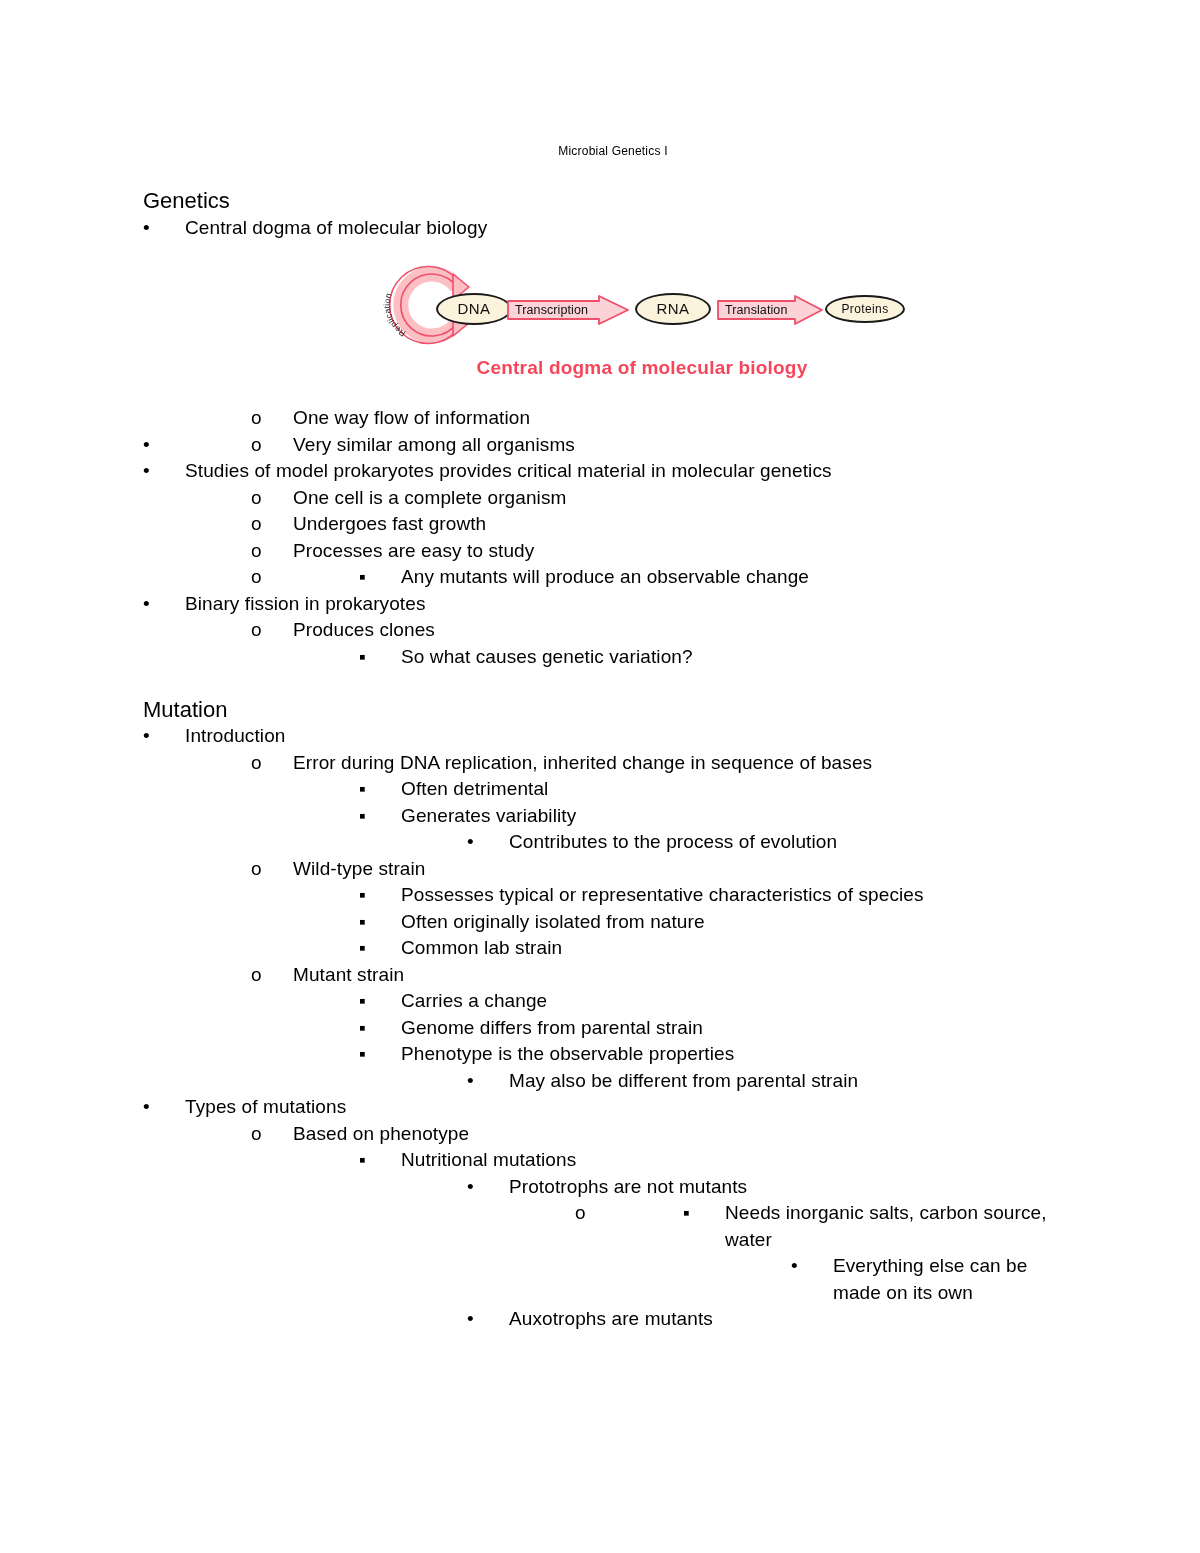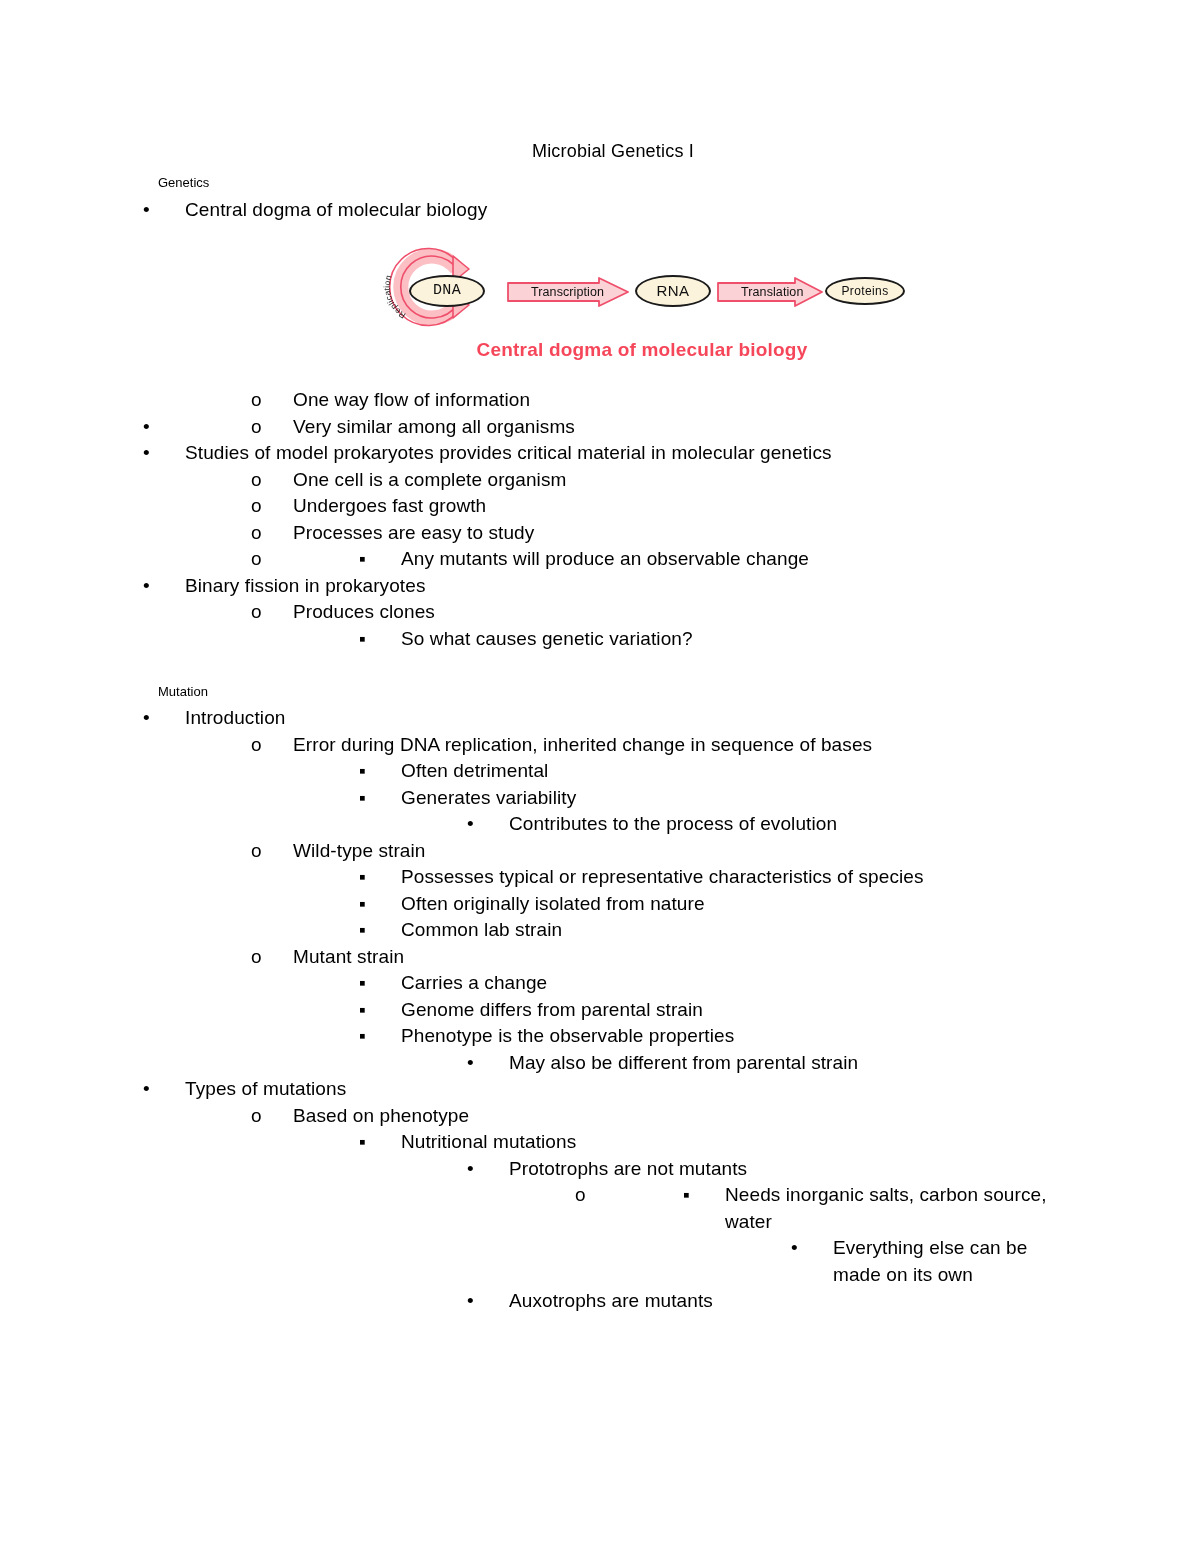--- a/index.html
+++ b/index.html
@@ -20,30 +20,30 @@
     overflow: hidden;
   }
   .doc {
     position: absolute;
     left: 143px;
     top: 138px;
     width: 920px;
   }
   .doc-title {
     text-align: center;
-    font-size: 18px;
+    font-size: 12px;
     line-height: 26px;
     margin-left: 20px;
-    margin-bottom: 6px;
+    margin-bottom: 24px;
     letter-spacing: 0.2px;
   }
   .section-head {
-    font-size: 13px;
+    font-size: 22px;
     line-height: 26.5px;
-    margin-left: 15px;
+    margin-left: 0;
   }
   .spacer-line {
     height: 26.5px;
   }
   ul.outline {
     list-style: none;
     margin: 0;
     padding: 0;
   }
   li.node {
@@ -107,33 +107,33 @@
     border: 2.5px solid #1a1a1a;
     border-radius: 50%;
     display: flex;
     align-items: center;
     justify-content: center;
     font-size: 15px;
     color: #101010;
     letter-spacing: 0.4px;
     box-sizing: border-box;
   }
-  .oval-dna     { left: 32px;  top: 34px; width: 76px;  height: 32px; font-family: Liberation Mono, monospace; }
+  .oval-dna     { left: 59px;  top: 34px; width: 76px;  height: 32px; }
   .oval-rna     { left: 258px; top: 34px; width: 76px;  height: 32px; }
   .oval-protein { left: 448px; top: 36px; width: 80px;  height: 28px; font-size: 12px; }
 
   .blockarrow {
     position: absolute;
     height: 30px;
   }
   .ba-transcription { left: 130px; top: 36px; width: 122px; }
   .ba-translation   { left: 340px; top: 36px; width: 106px; }
   .blockarrow .ba-label {
     position: absolute;
-    left: 16px; top: 0;
+    left: 0; top: 0;
     height: 100%;
     display: flex;
     align-items: center;
     padding-left: 8px;
     font-size: 12.5px;
     color: #101010;
     white-space: nowrap;
     z-index: 2;
     letter-spacing: 0.1px;
   }

